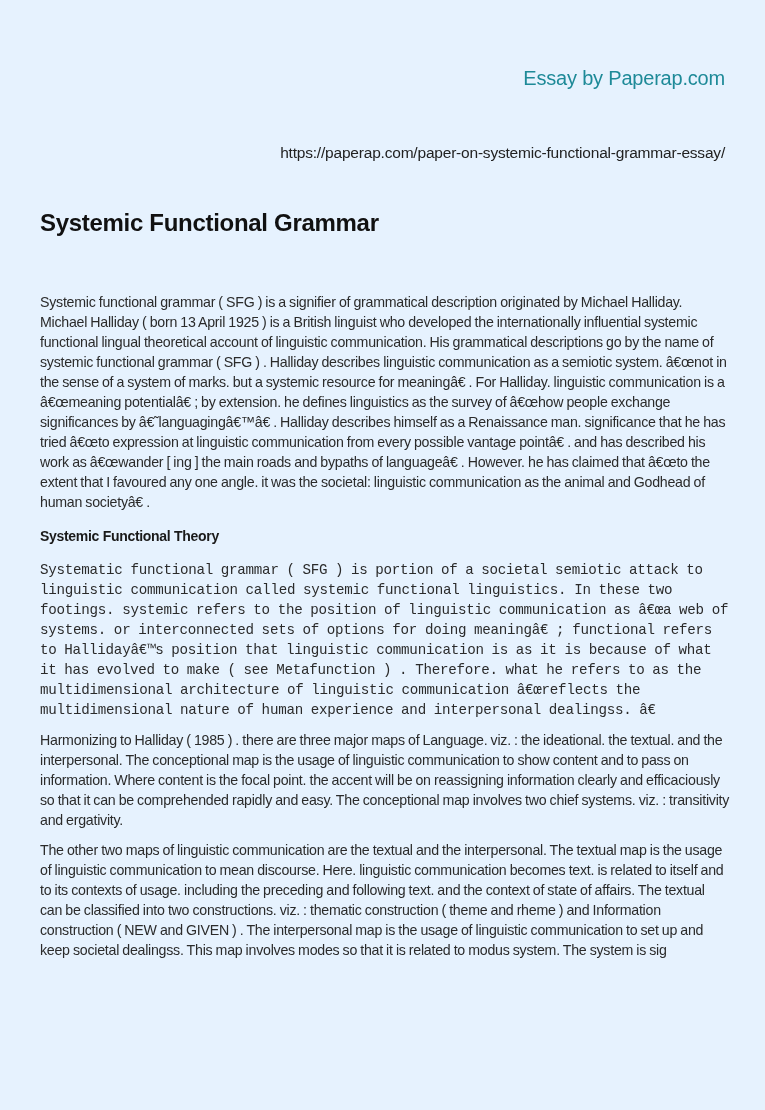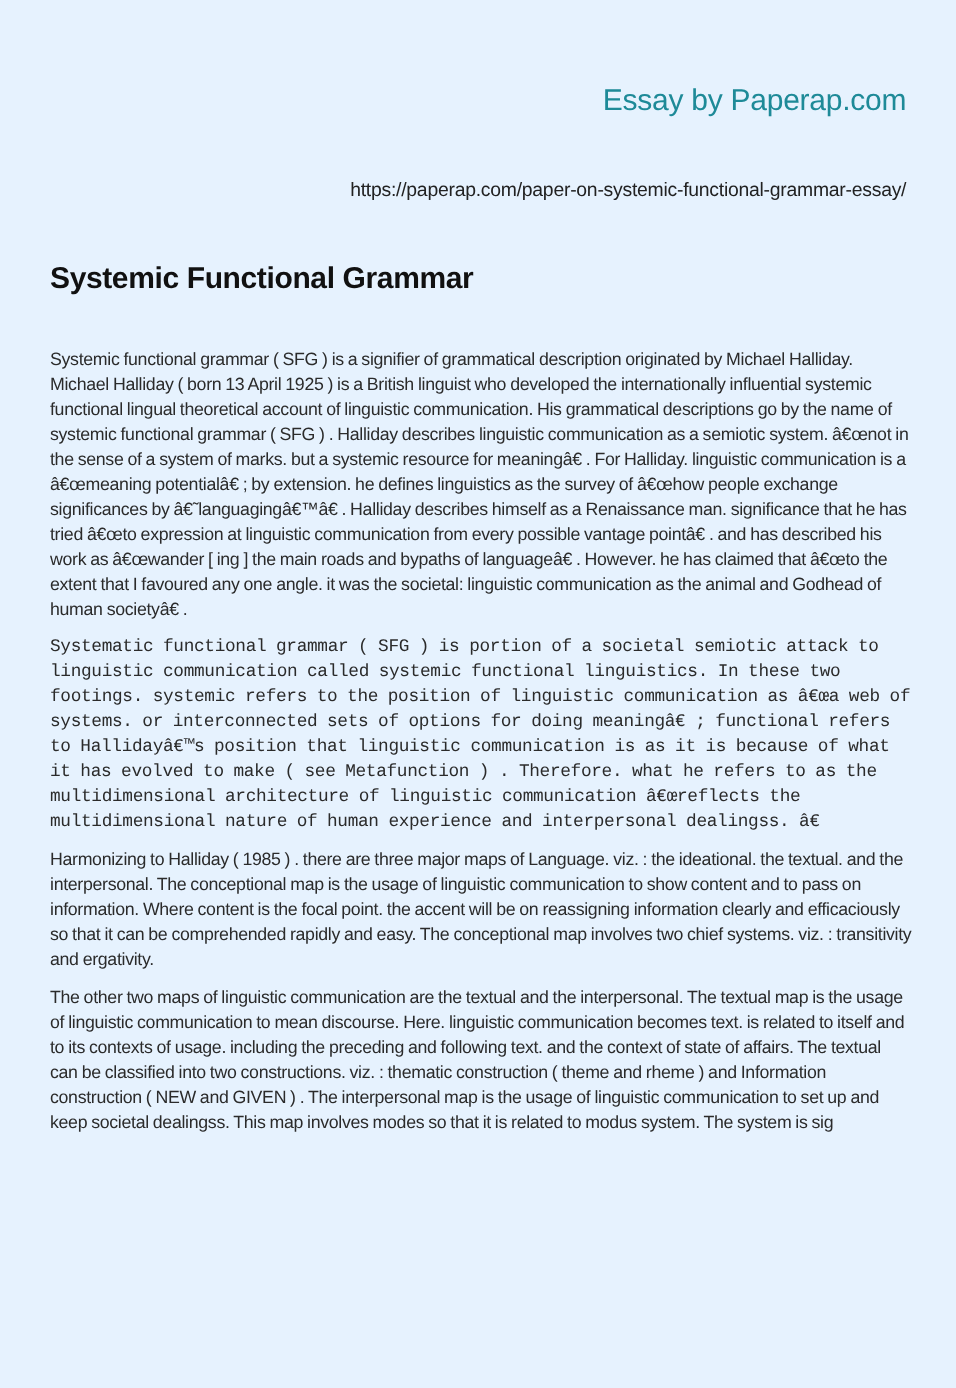--- a/index.html
+++ b/index.html
@@ -12,21 +12,21 @@
       background: #e6f2fe;
       font-family: "Liberation Sans", "DejaVu Sans", sans-serif;
       color: #2a2a2a;
       position: relative;
       overflow: hidden;
     }
     .brand {
       position: absolute;
       right: 40px;
       top: 67px;
-      font-size: 24px;
+      font-size: 20px;
       color: #1e8a98;
       letter-spacing: -0.2px;
       white-space: nowrap;
       text-decoration: none;
     }
     .source-url {
       position: absolute;
       right: 40px;
       top: 144px;
       font-size: 15.5px;
@@ -42,21 +42,21 @@
       margin: 0;
       font-size: 24px;
       font-weight: bold;
       color: #111;
       letter-spacing: -0.3px;
       white-space: nowrap;
     }
     .content {
       position: absolute;
       left: 40px;
-      top: 278px;
+      top: 292px;
       width: 690px;
     }
     .content p {
       margin: 0 0 10px 0;
       font-size: 14.2px;
       line-height: 20px;
       color: #2b2b2b;
       letter-spacing: -0.25px;
       word-spacing: -0.5px;
     }
@@ -76,16 +76,17 @@
 </head>
 <body>
 
 <a class="brand">Essay by Paperap.com</a>
 <a class="source-url">https://paperap.com/paper-on-systemic-functional-grammar-essay/</a>
 
 <h1 class="title">Systemic Functional Grammar</h1>
 
 <div class="content">
   <p>Systemic functional grammar ( SFG ) is a signifier of grammatical description originated by Michael Halliday. Michael Halliday ( born 13 April 1925 ) is a British linguist who developed the internationally influential systemic functional lingual theoretical account of linguistic communication. His grammatical descriptions go by the name of systemic functional grammar ( SFG ) . Halliday describes linguistic communication as a semiotic system. â€œnot in the sense of a system of marks. but a systemic resource for meaningâ€ . For Halliday. linguistic communication is a â€œmeaning potentialâ€ ; by extension. he defines linguistics as the survey of â€œhow people exchange significances by â€˜languagingâ€™â€ . Halliday describes himself as a Renaissance man. significance that he has tried â€œto expression at linguistic communication from every possible vantage pointâ€ . and has described his work as â€œwander [ ing ] the main roads and bypaths of languageâ€ . However. he has claimed that â€œto the extent that I favoured any one angle. it was the societal: linguistic communication as the animal and Godhead of human societyâ€ .</p>
+  <h2>Systemic Functional Theory</h2>
   <p class="after-heading">Systematic functional grammar ( SFG ) is portion of a societal semiotic attack to linguistic communication called systemic functional linguistics. In these two footings. systemic refers to the position of linguistic communication as â€œa web of systems. or interconnected sets of options for doing meaningâ€ ; functional refers to Hallidayâ€™s position that linguistic communication is as it is because of what it has evolved to make ( see Metafunction ) . Therefore. what he refers to as the multidimensional architecture of linguistic communication â€œreflects the multidimensional nature of human experience and interpersonal dealingss. â€</p>
   <p>Harmonizing to Halliday ( 1985 ) . there are three major maps of Language. viz. : the ideational. the textual. and the interpersonal. The conceptional map is the usage of linguistic communication to show content and to pass on information. Where content is the focal point. the accent will be on reassigning information clearly and efficaciously so that it can be comprehended rapidly and easy. The conceptional map involves two chief systems. viz. : transitivity and ergativity.</p>
   <p>The other two maps of linguistic communication are the textual and the interpersonal. The textual map is the usage of linguistic communication to mean discourse. Here. linguistic communication becomes text. is related to itself and to its contexts of usage. including the preceding and following text. and the context of state of affairs. The textual can be classified into two constructions. viz. : thematic construction ( theme and rheme ) and Information construction ( NEW and GIVEN ) . The interpersonal map is the usage of linguistic communication to set up and keep societal dealingss. This map involves modes so that it is related to modus system. The system is sig</p>
 </div>
 
 </body></html>

